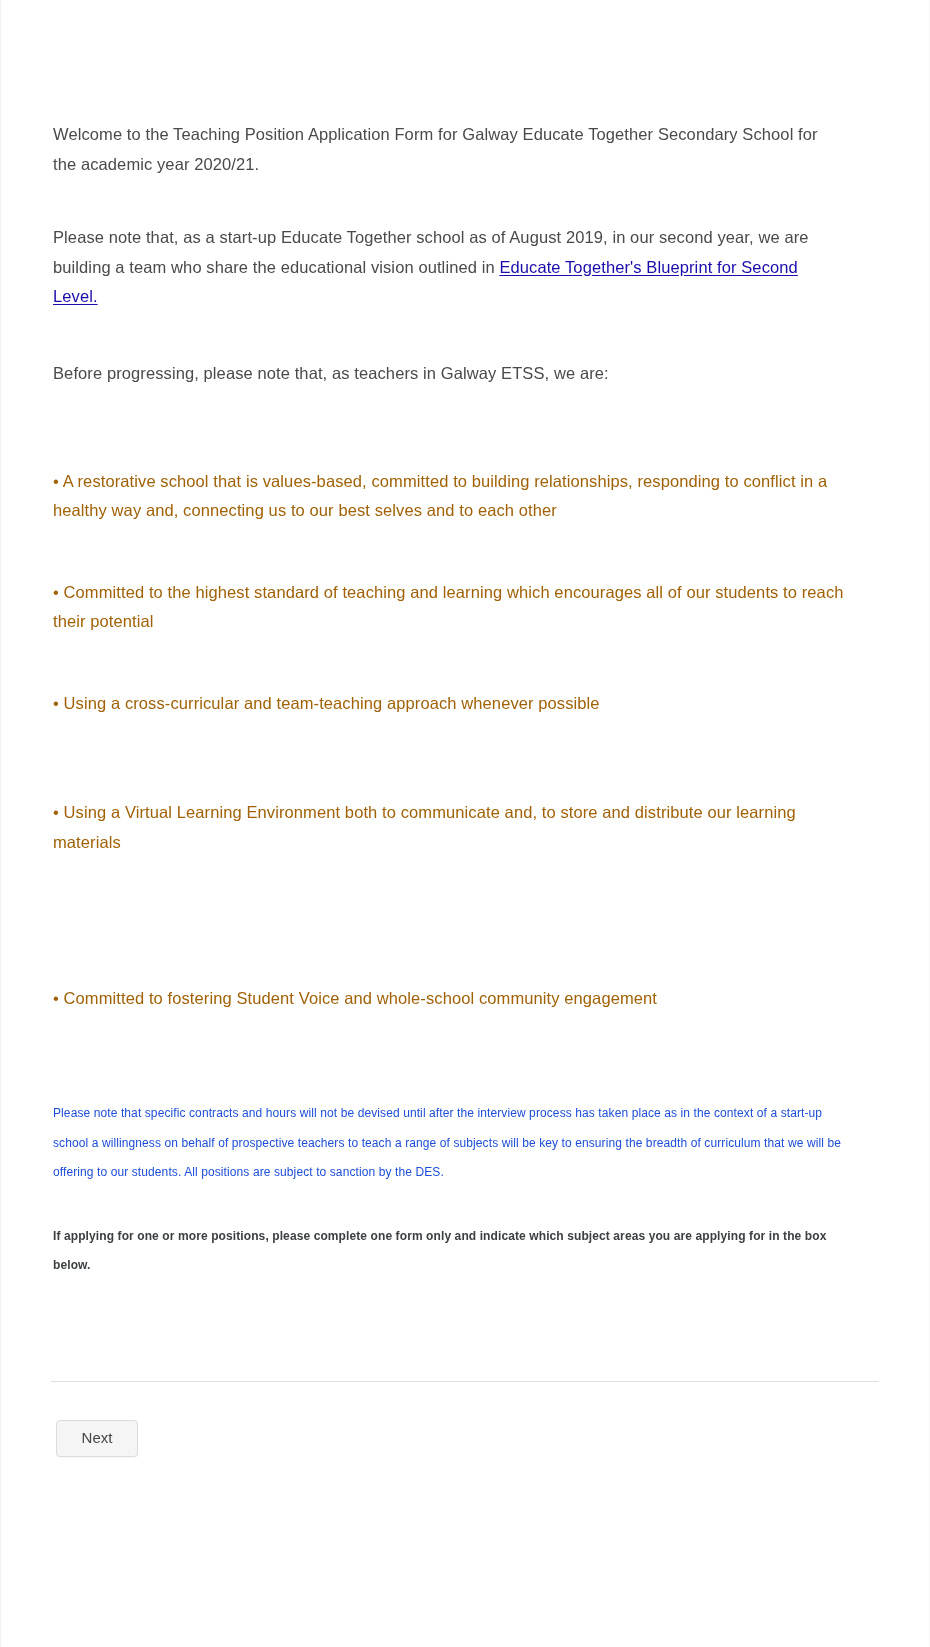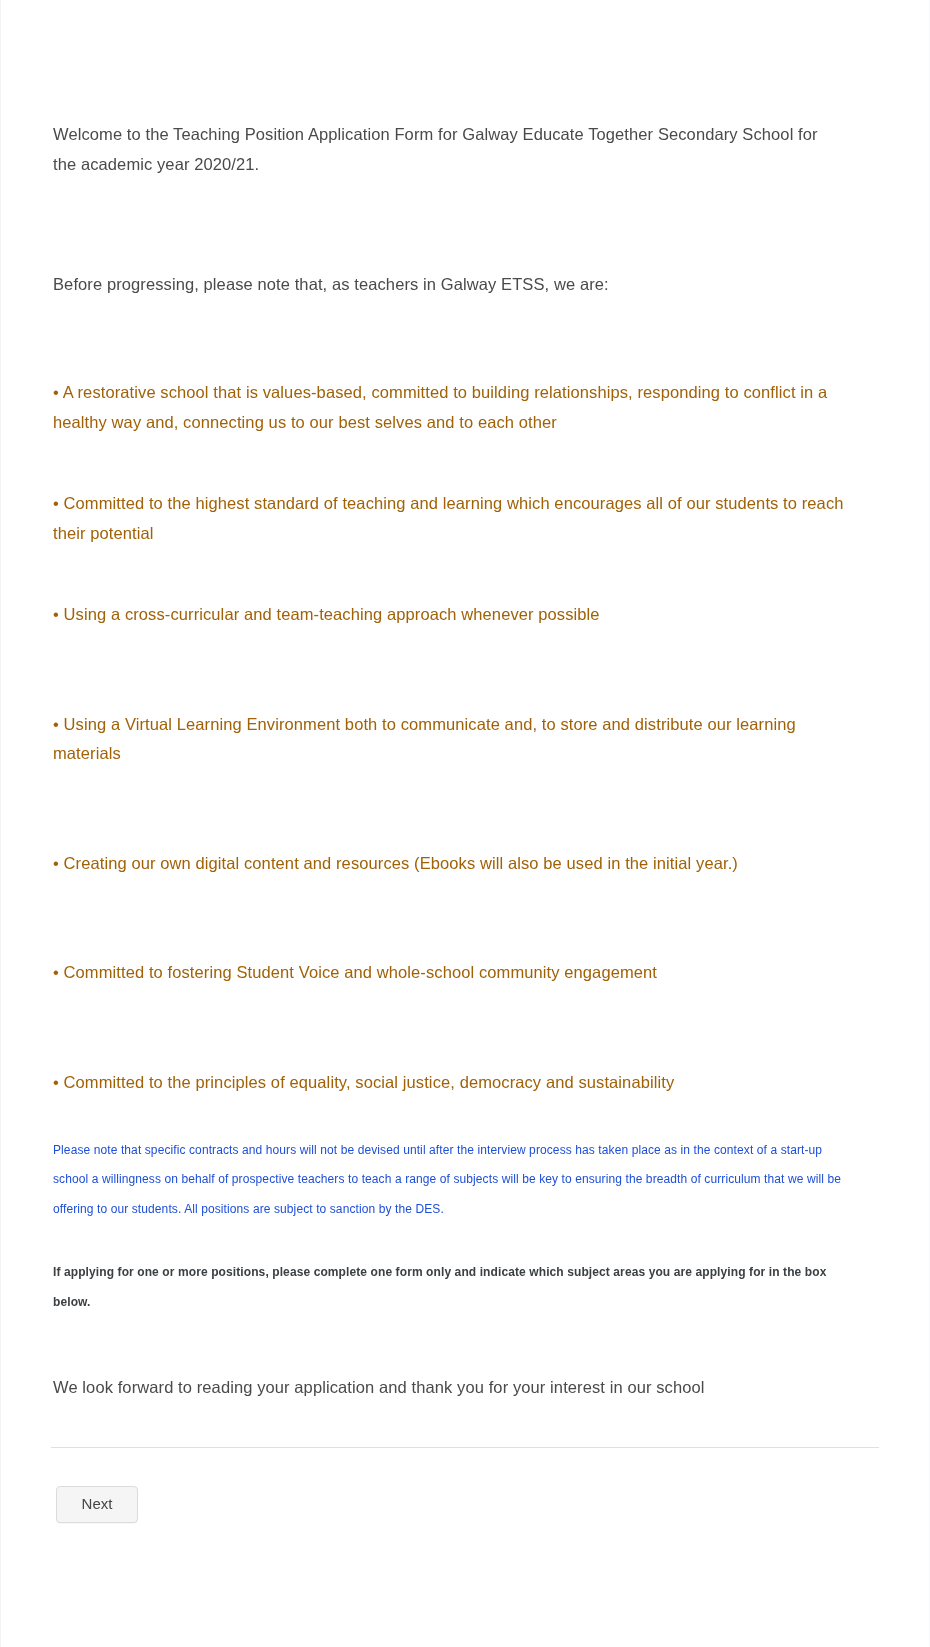--- a/index.html
+++ b/index.html
@@ -106,20 +106,21 @@
 <body>
 
 <div class="page">
 
   <div class="content">
 
     <p class="para">Welcome to the Teaching Position Application Form for Galway Educate Together Secondary School for the academic year 2020/21.</p>
 
     <div class="gap-m"></div>
 
+    <p class="para wide"><span>Please note that, as a start-up Educate Together school as of August 2019, in our second year, we are building a team who share the educational vision outlined in </span><a class="doclink" href="#">Educate Together's Blueprint for Second Level.</a></p>
 
     <div class="gap-l"></div>
 
     <p class="para">Before progressing, please note that, as teachers in Galway ETSS, we are:</p>
 
     <div class="gap-xl"></div>
 
     <p class="bullet">• A restorative school that is values-based, committed to building relationships, responding to conflict in a healthy way and, connecting us to our best selves and to each other</p>
 
     <div class="gap-s"></div>
@@ -129,41 +130,38 @@
     <div class="gap-s"></div>
 
     <p class="bullet">• Using a cross-curricular and team-teaching approach whenever possible</p>
 
     <div class="gap-l"></div>
 
     <p class="bullet w2">• Using a Virtual Learning Environment both to communicate and, to store and distribute our learning materials</p>
 
     <div class="gap-l"></div>
 
-    <p class="bullet w2">• Creating our own digital content and resources (Ebooks will also be used in the initial year.)</p>
 
     <div class="gap-l"></div>
 
     <p class="bullet">• Committed to fostering Student Voice and whole-school community engagement</p>
 
     <div class="gap-l"></div>
 
-    <p class="bullet">• Committed to the principles of equality, social justice, democracy and sustainability</p>
 
     <div class="gap-xs"></div>
 
     <p class="long-para">Please note that specific contracts and hours will not be devised until after the interview process has taken place as in the context of a start-up school a willingness on behalf of prospective teachers to teach a range of subjects will be key to ensuring the breadth of curriculum that we will be offering to our students. All positions are subject to sanction by the DES.</p>
 
     <div class="gap-xs"></div>
 
     <p class="strong-note">If applying for one or more positions, please complete one form only and indicate which subject areas you are applying for in the box below.</p>
 
     <div class="gap-m"></div>
 
-    <p class="para">We look forward to reading your application and thank you for your interest in our school</p>
 
     <div class="gap-m"></div>
 
   </div>
 
   <hr class="divider">
 
   <div class="footer">
     <div class="next-btn">Next</div>
   </div>

